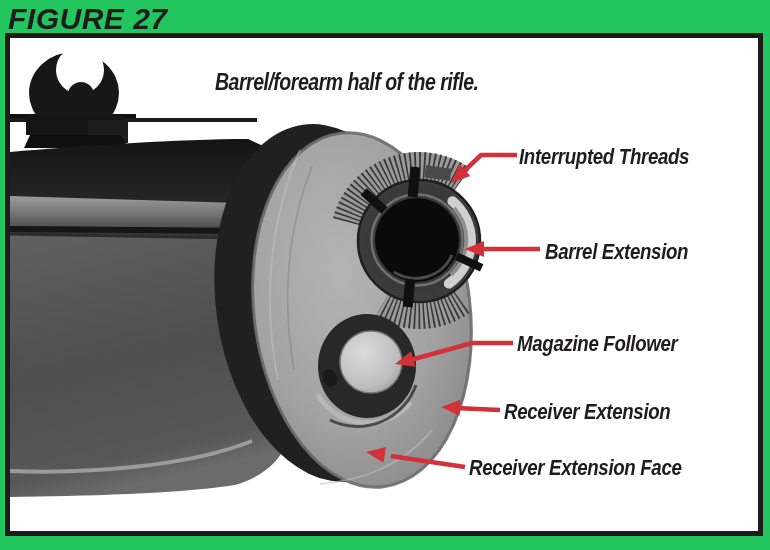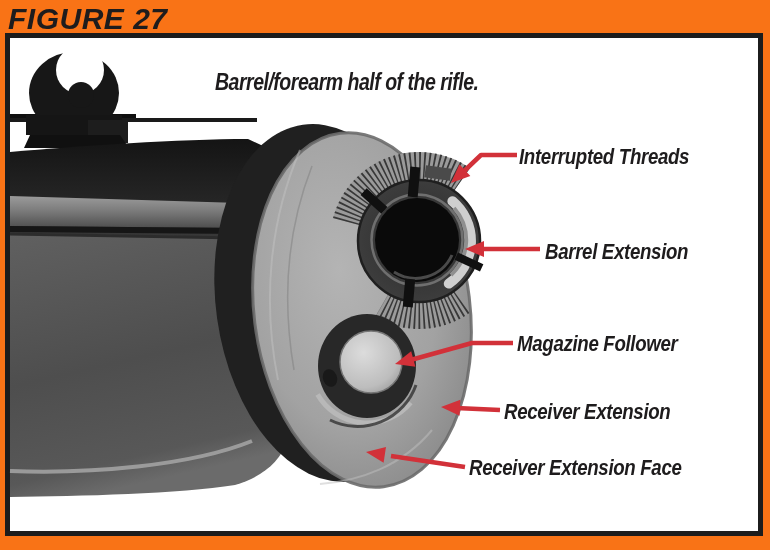--- a/index.html
+++ b/index.html
@@ -1,17 +1,17 @@
 <!DOCTYPE html>
 <html><head>
 <meta charset="utf-8">
 <style>
   html,body{margin:0;padding:0;background:#ffffff;}
   #stage{
-    position:relative;width:770px;height:550px;background:#f97316;
+    position:relative;width:770px;height:550px;background:#22c55e;
     font-family:"Liberation Sans",sans-serif;overflow:hidden;
   }
   .figure-title{
     position:absolute;left:8px;top:2px;
     font-size:30px;font-weight:bold;font-style:italic;
     color:#1e1c1d;letter-spacing:.5px;white-space:nowrap;z-index:3;
   }
   .figure-frame{
     position:absolute;left:5px;top:33px;width:758px;height:503px;
     border:5px solid #1c1c1c;box-sizing:border-box;background:#ffffff;z-index:0;

